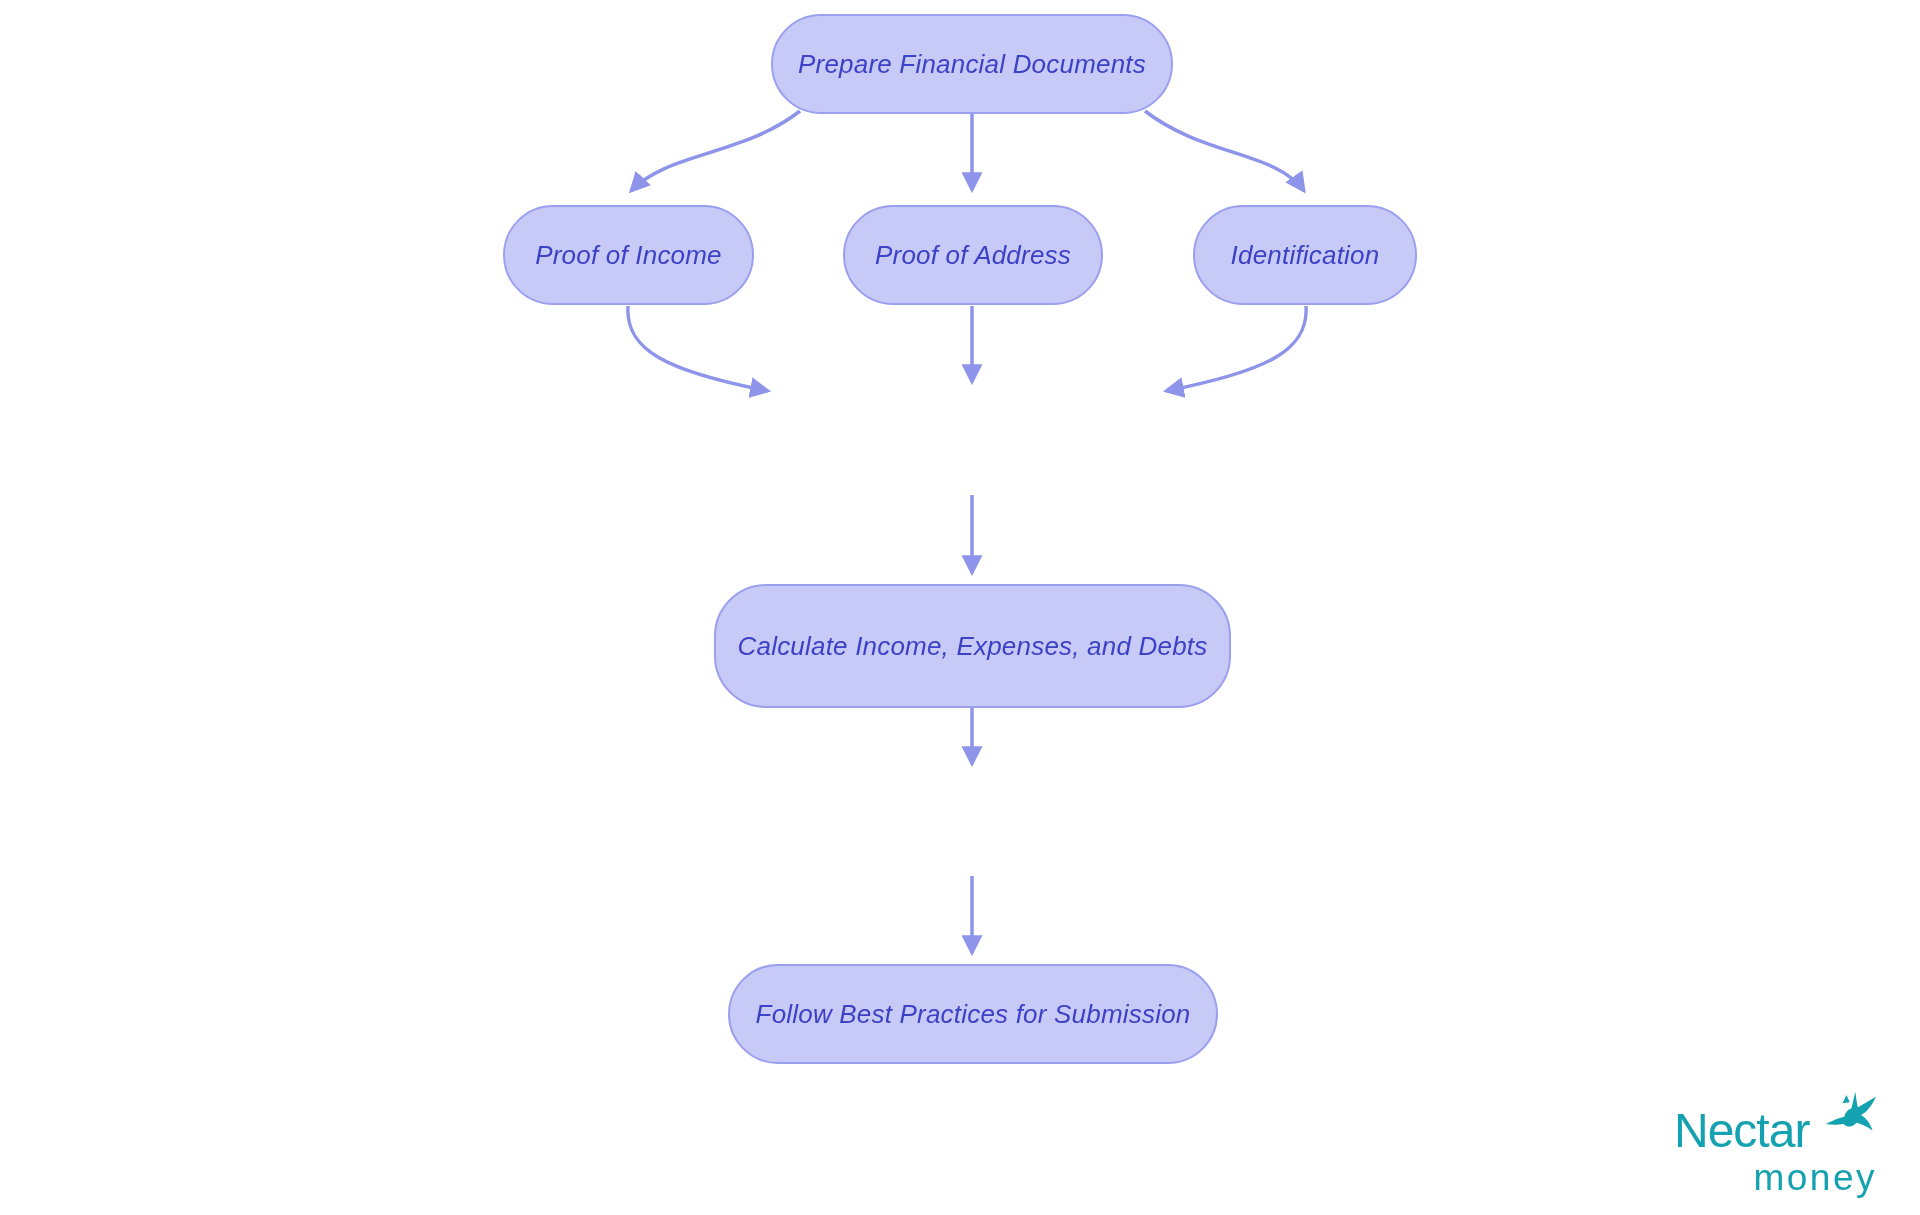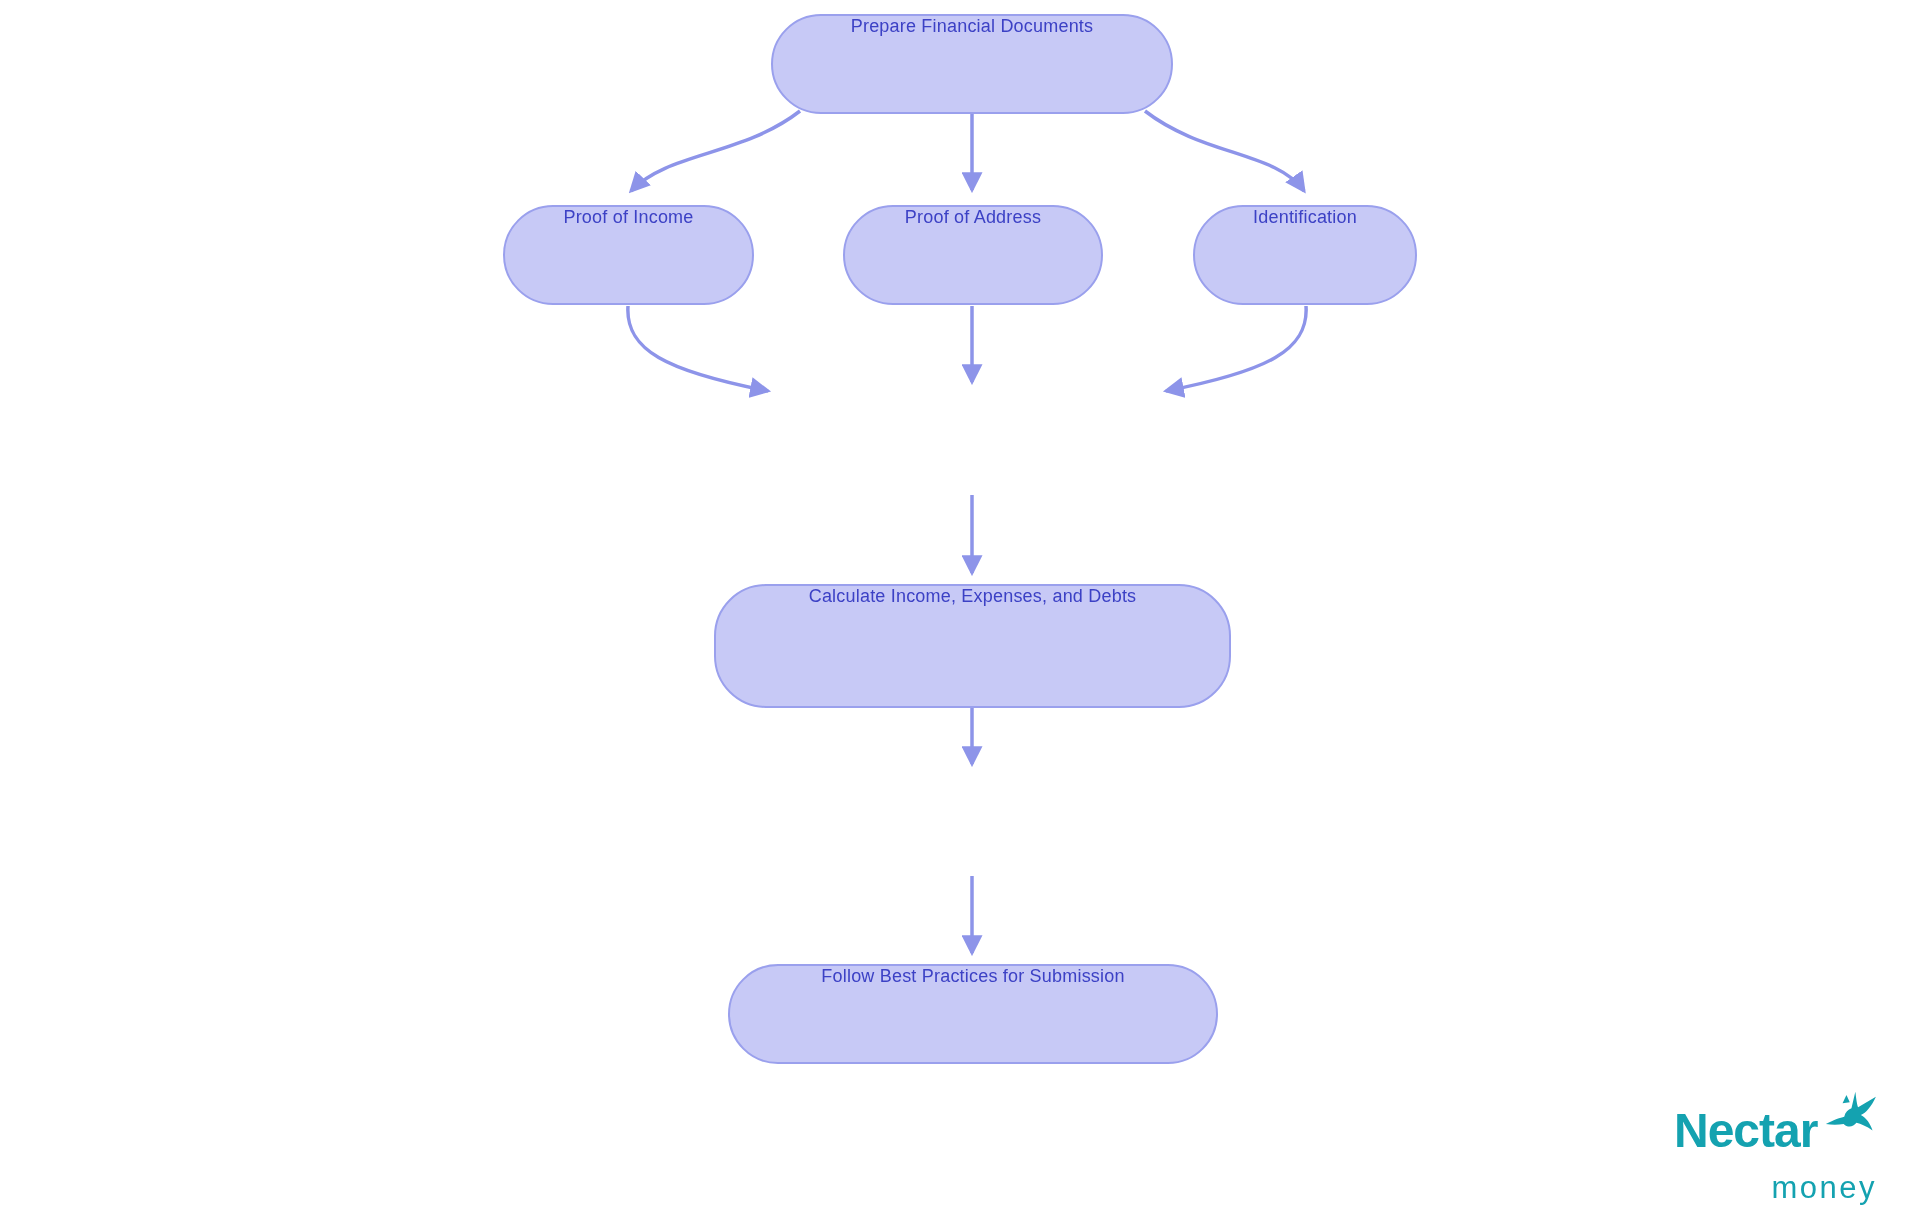--- a/index.html
+++ b/index.html
@@ -28,65 +28,66 @@
   }
   svg.edges path.edge {
     fill: none;
     stroke: var(--arrow);
     stroke-width: 3.5;
     stroke-linecap: butt;
   }
   svg.edges .arrowhead { fill: var(--arrow); }
   .node {
     position: absolute;
-    display: flex; justify-content: center;
+    display: flex; align-items: center; justify-content: center;
     background: var(--node-fill);
     border: 2px solid var(--node-border);
     border-radius: 52px;
     color: var(--node-text);
-    font-size: 18px;
+    font-size: 26px;
     font-weight: 400;
     white-space: nowrap;
     letter-spacing: 0.2px;
+    font-style: italic;
   }
   #n-prepare  { left: 771px; top: 14px;  width: 402px; height: 100px; }
   #n-income   { left: 503px; top: 205px; width: 251px; height: 100px; }
   #n-address  { left: 843px; top: 205px; width: 260px; height: 100px; }
   #n-ident    { left: 1193px; top: 205px; width: 224px; height: 100px; }
   #n-assess   { left: 787px; top: 394px; width: 371px; height: 100px; }
   #n-calc     { left: 714px; top: 584px; width: 517px; height: 124px; }
   #n-deposit  { left: 800px; top: 775px; width: 345px; height: 100px; }
   #n-follow   { left: 728px; top: 964px; width: 490px; height: 100px; }
   .logo {
     position: absolute;
     left: 1674px; top: 1102px;
     width: 204px;
     color: var(--logo-teal);
   }
   .logo-top { position: relative; height: 58px; }
   .logo-brand {
     font-size: 48px;
-    font-weight: 700;
+    font-weight: 400;
     letter-spacing: -1px;
     color: var(--logo-teal);
     line-height: 58px;
   }
   .logo-bird {
     position: absolute;
     right: -2px; top: -12px;
     width: 56px; height: 50px;
     fill: var(--logo-teal);
   }
   .logo-sub {
     text-align: right;
-    font-size: 31px;
+    font-size: 37px;
     font-weight: 300;
     letter-spacing: 2.5px;
     line-height: 32px;
-    margin-top: 12px;
+    margin-top: 2px;
     padding-right: 1px;
     color: var(--logo-teal);
   }
 </style>
 </head>
 <body>
 
 <div class="canvas">
 
   <svg class="edges" viewBox="0 0 1920 1215" aria-hidden="true">

